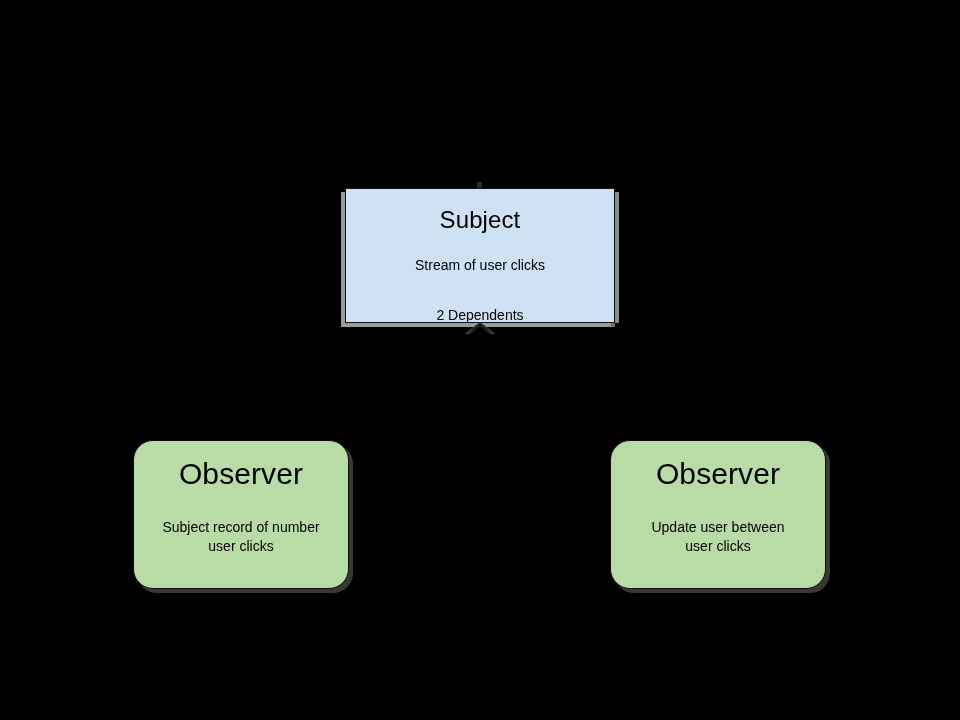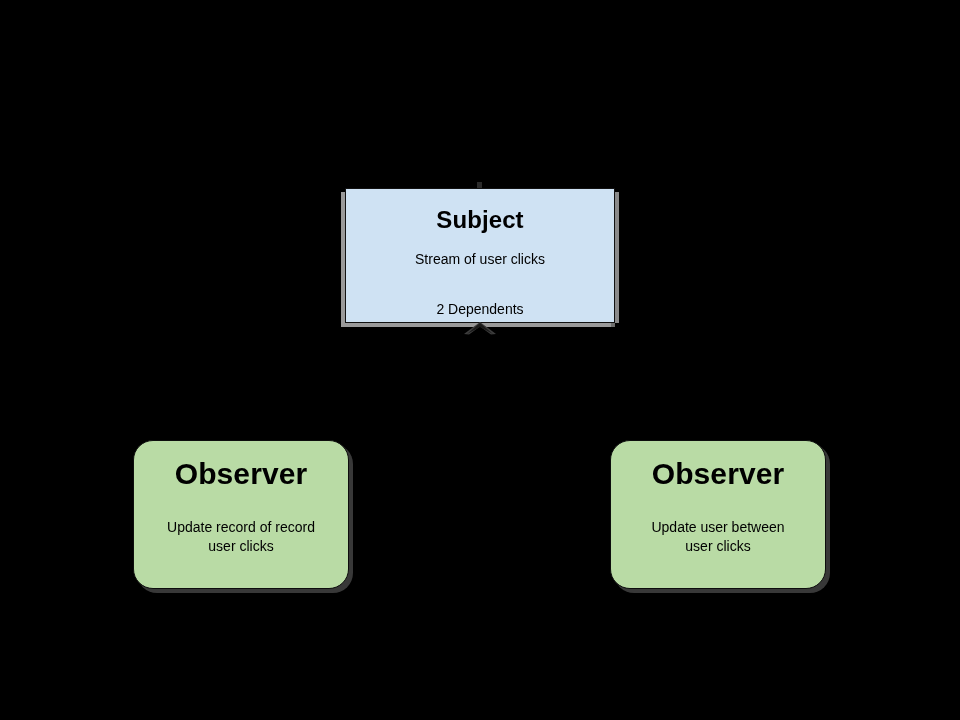--- a/index.html
+++ b/index.html
@@ -57,35 +57,35 @@
     border: 1.8px solid #0d0d0d;
     border-radius: 20px;
     box-shadow: 4px 4px 0 0 rgba(255,255,255,0.22);
   }
   .node.observer.left  { left: 133px; top: 440px; }
   .node.observer.right { left: 610px; top: 440px; }
 
   .node-title {
     font-size: 24px;
     line-height: 1.05;
-    font-weight: 700;
+    font-weight: 400;
     letter-spacing: 0.1px;
     white-space: pre;
     text-align: right;
   }
   .subject .node-title { margin-top: 18px; }
   .observer .node-title { font-size: 30px; margin-top: 17px; }
 
   .node-body {
     font-size: 14px;
     line-height: 19px;
     font-weight: 400;
     white-space: pre-line;
   }
-  .subject .body-1 { margin-top: 18px; }
+  .subject .body-1 { margin-top: 24px; }
   .subject .body-2 { margin-top: 31px; }
   .observer .node-body { margin-top: 28px; }
 
   
   .top-tick {
     position: absolute;
     left: 477px;
     top: 182px;
     width: 5px;
     height: 7px;
@@ -127,21 +127,21 @@
     <div class="node-body body-2">2 Dependents</div>
   </div>
 
   <svg class="arrowhead" viewBox="0 0 34 14">
     <polygon points="17,1 33,13 28,13.5 17,5.5 6,13.5 1,13" fill="#3d3d3d"></polygon>
     <polygon points="17,2 30,13 17,6 4,13" fill="#1a1a1a"></polygon>
   </svg>
 
   <div class="node observer left">
     <div class="node-title">Observer</div>
-    <div class="node-body">Update record of record
+    <div class="node-body">Subject record of number
 user clicks</div>
   </div>
 
   <div class="node observer right">
     <div class="node-title">Observer</div>
     <div class="node-body">Update user between
 user clicks</div>
   </div>
 
 </div>

